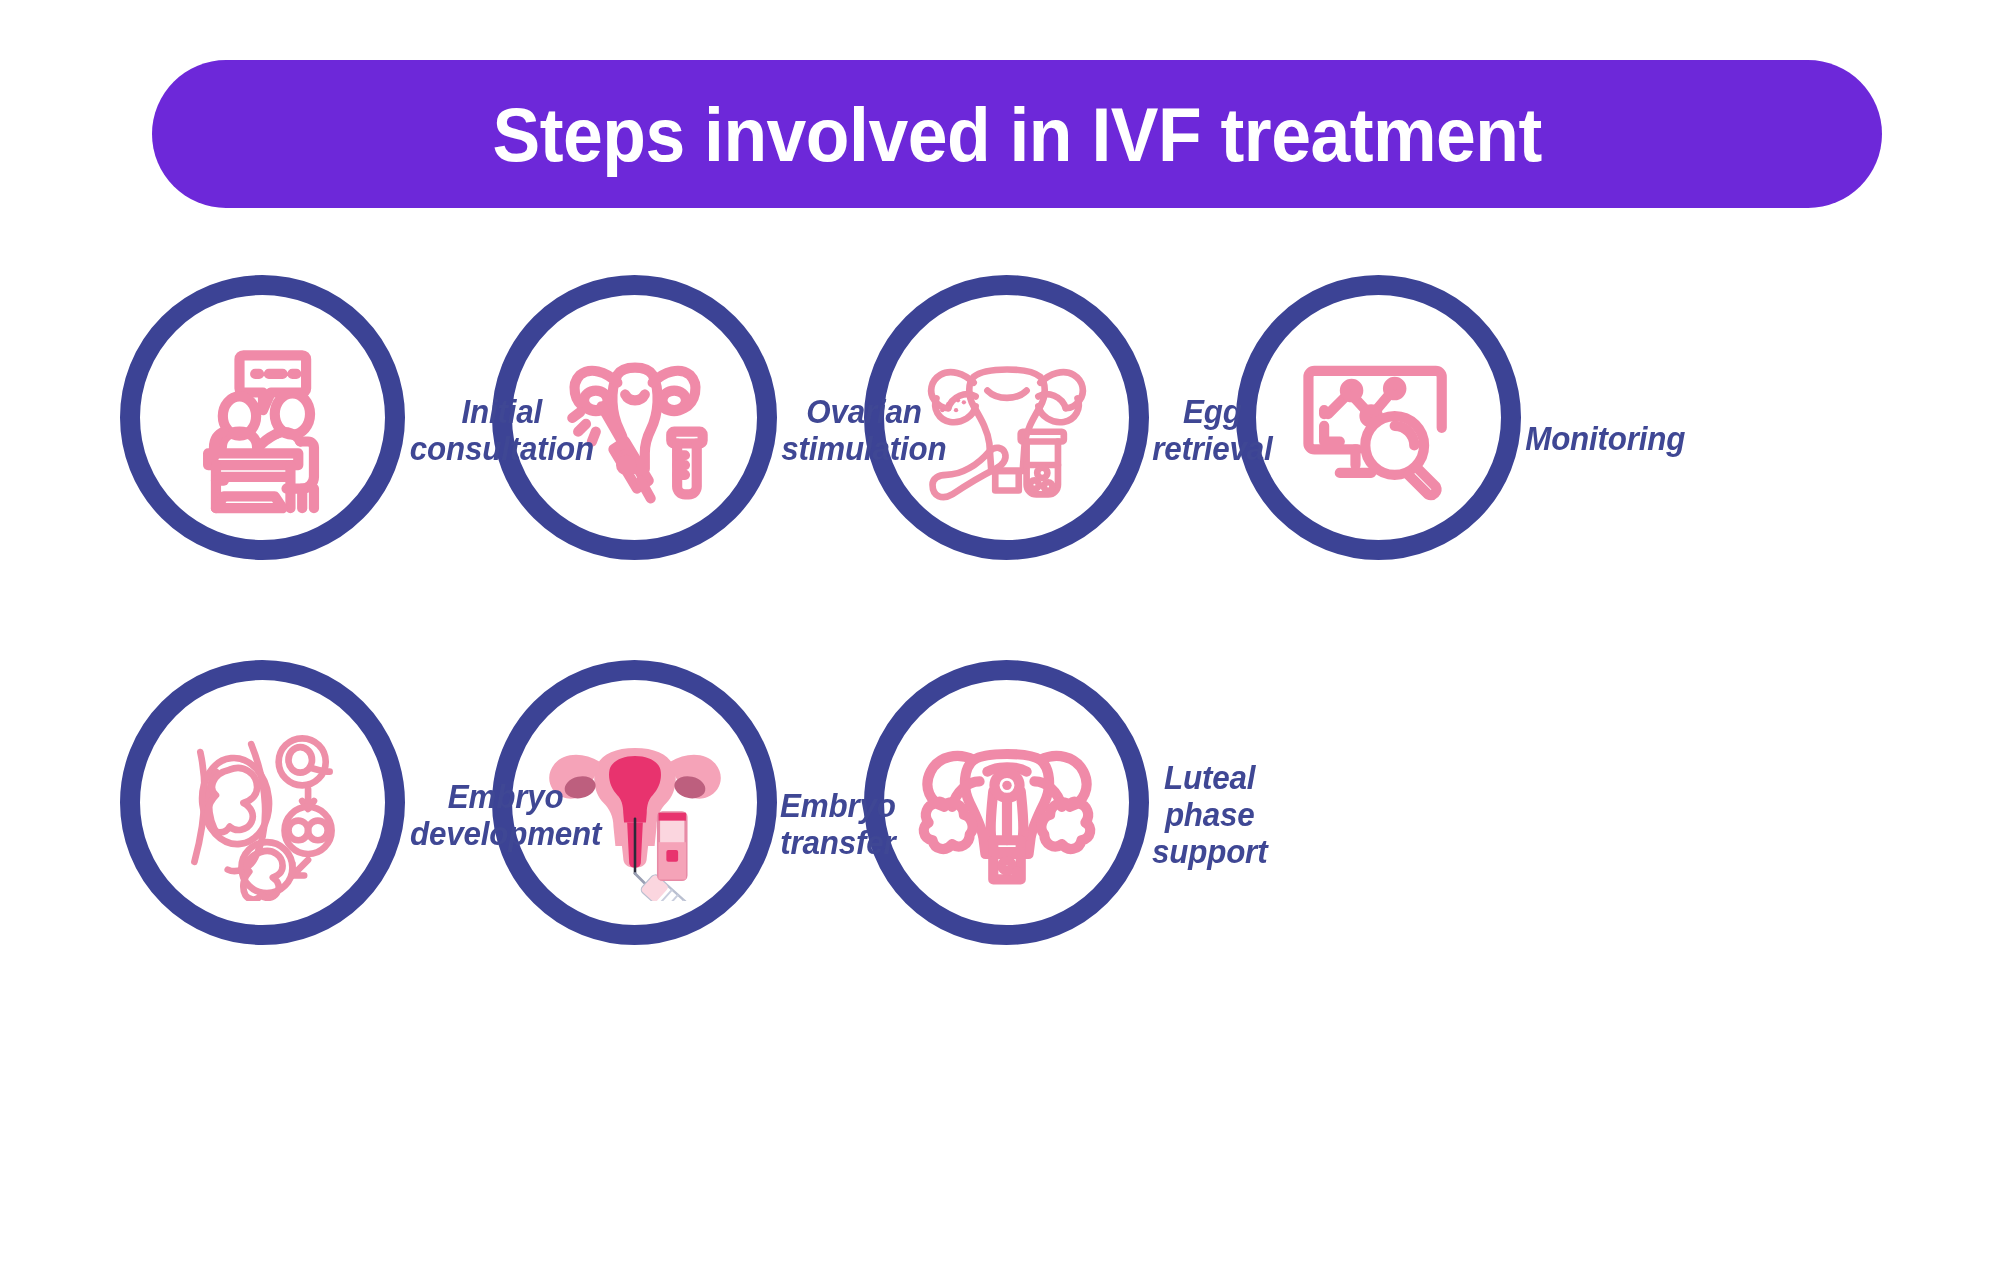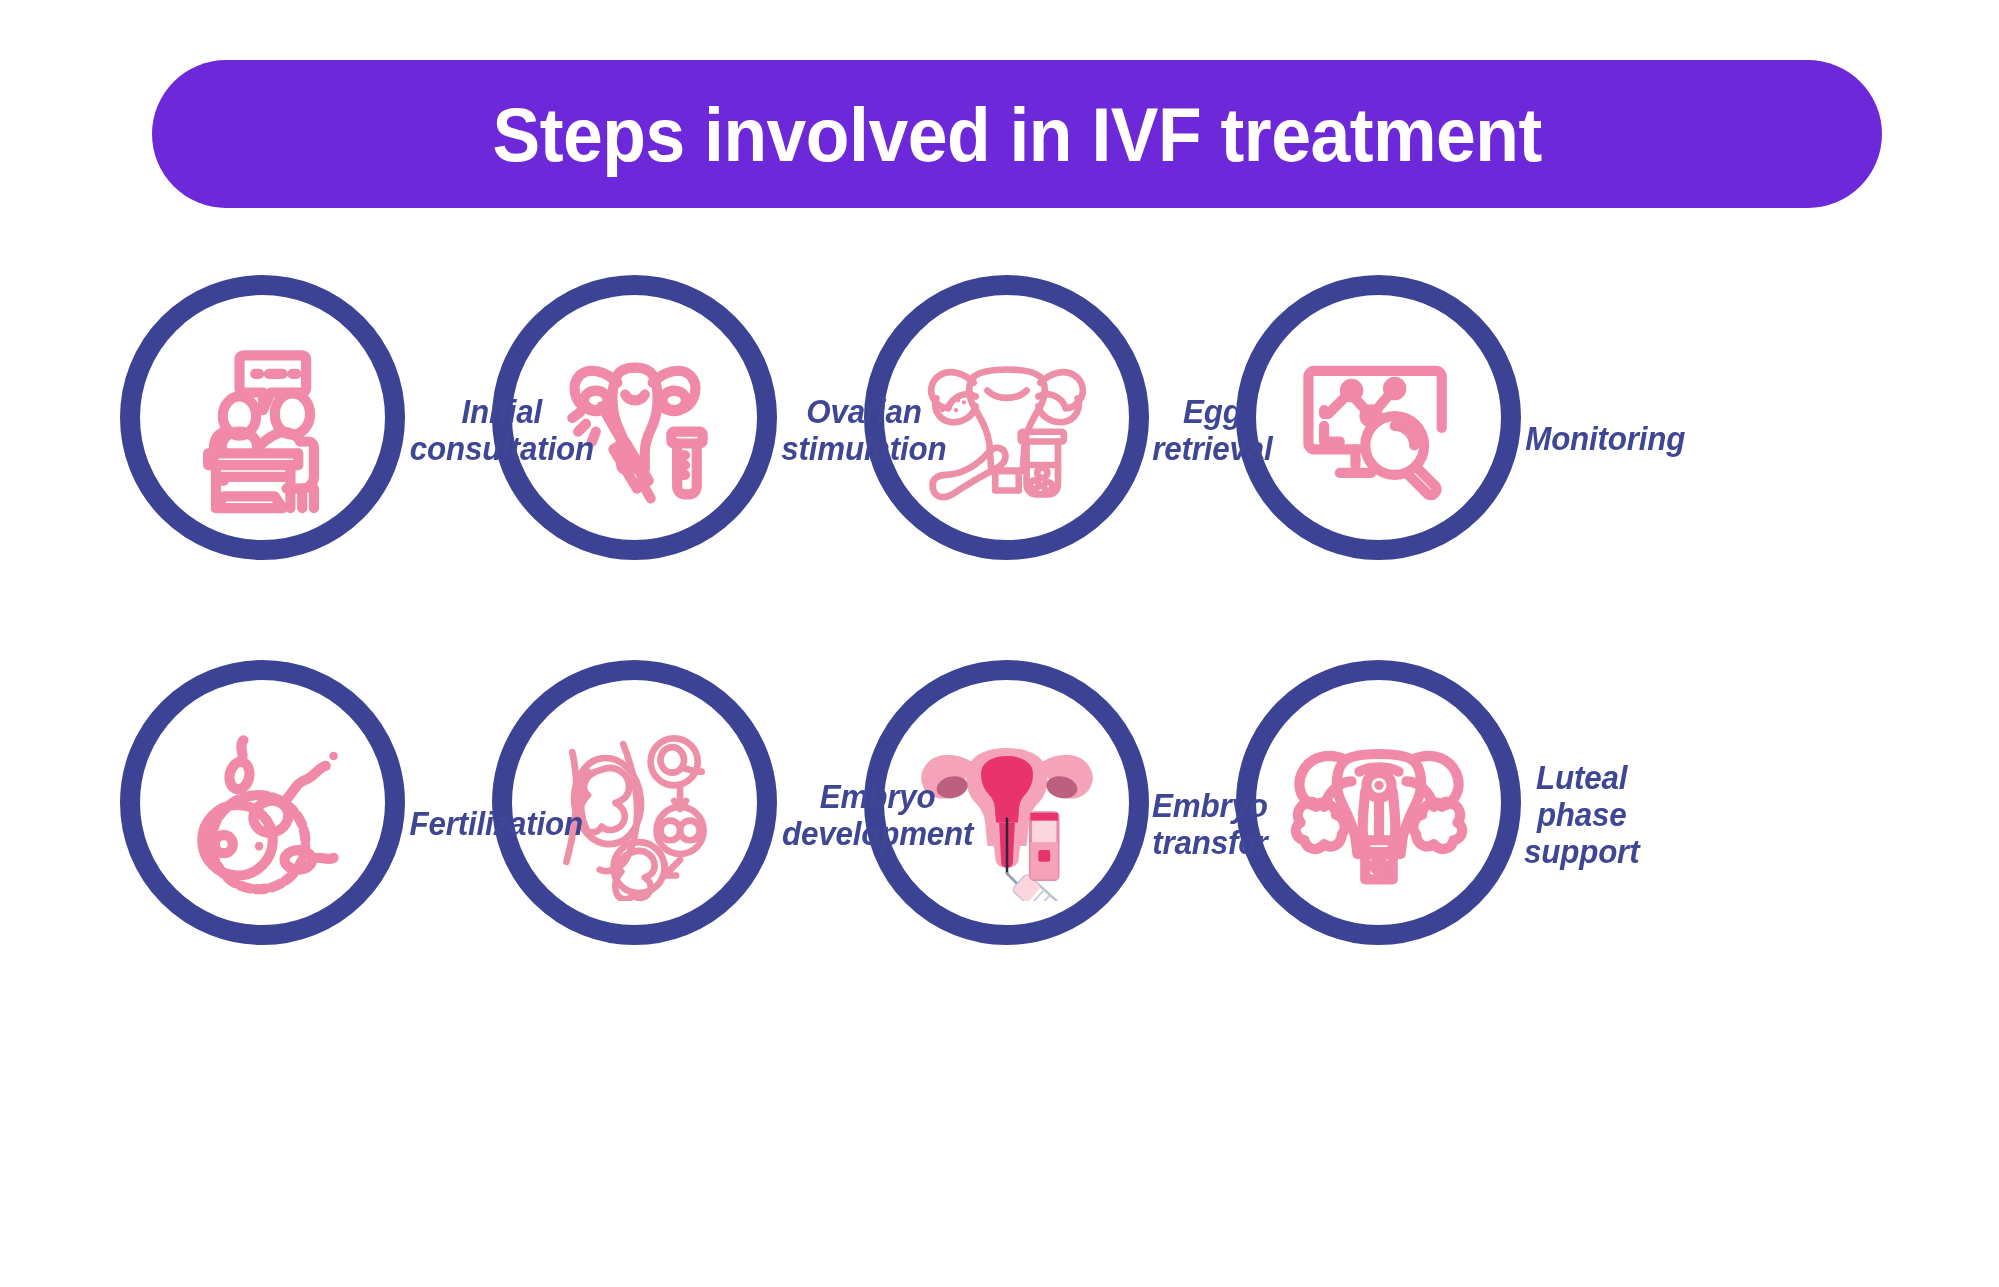--- a/index.html
+++ b/index.html
@@ -223,43 +223,20 @@
           <path class="ico-line" d="M69 75 l10 10 a3 3 0 0 1 -4 4 l-10 -10"></path>
         </svg>
       </div>
       <div class="step-label single" style="color: rgb(63, 71, 148);">Monitoring</div>
     </div>
 
   </div>
 
   <div class="step-row row-2">
 
-    <div class="step">
-      <div class="step-circle" style="border-color: rgb(60, 67, 149);">
-        <svg viewBox="0 0 100 100">
-
-          <path class="ico-line" d="M47 46 a24 24 0 1 1 -14 43 a24 24 0 0 1 14 -43 z" stroke-dasharray="5 3"></path>
-          <circle class="ico-line" cx="37" cy="69" r="18"></circle>
-
-          <circle class="ico-line" cx="30" cy="71" r="4.6"></circle>
-          <circle class="ico-dot" cx="48" cy="72" r="2.2"></circle>
-
-          <ellipse class="ico-line" cx="54" cy="57" rx="9" ry="8" transform="rotate(-20 54 57)"></ellipse>
-          <path class="ico-line" d="M60 50 c6 -5 6 -10 12 -12 c5 -2 6 -6 10 -7"></path>
-          <circle class="ico-dot" cx="86" cy="26" r="2.2"></circle>
-
-          <ellipse class="ico-line" cx="38" cy="36" rx="5" ry="7" transform="rotate(12 38 36)"></ellipse>
-          <path class="ico-line" d="M39 29 c2 -5 -2 -7 1 -11"></path>
-
-          <ellipse class="ico-line" cx="68" cy="79" rx="7" ry="5"></ellipse>
-          <path class="ico-line" d="M75 79 c4 -3 7 1 11 -1"></path>
-        </svg>
-      </div>
-      <div class="step-label single" style="color: rgb(63, 71, 148);">Fertilization</div>
-    </div>
 
     <div class="step">
       <div class="step-circle" style="border-color: rgb(60, 67, 149);">
         <svg viewBox="0 0 100 100">
 
           <path class="ico-line-thin" d="M18 24 c4 18 2 38 -3 56"></path>
           <path class="ico-line-thin" d="M44 20 c8 20 10 42 2 58 c-3 6 -10 8 -14 6"></path>
 
           <ellipse class="ico-line-thin" cx="36" cy="49" rx="17" ry="22" transform="rotate(-6 36 49)"></ellipse>
           <path class="ico-line-thin" d="M26 34 c-5 8 -5 24 1 32"></path>

